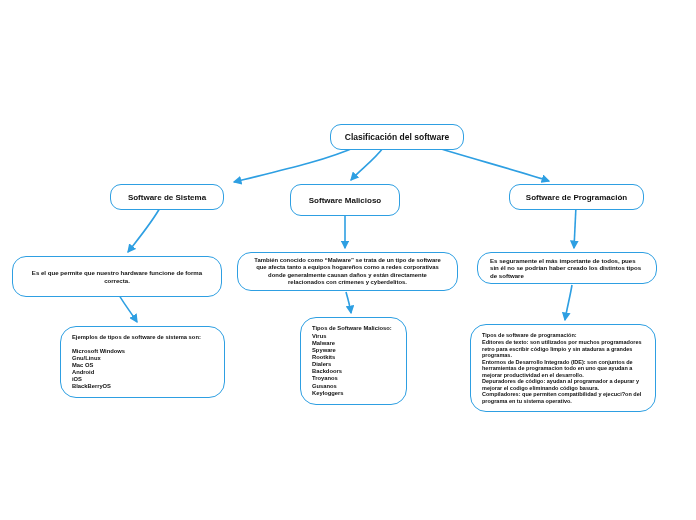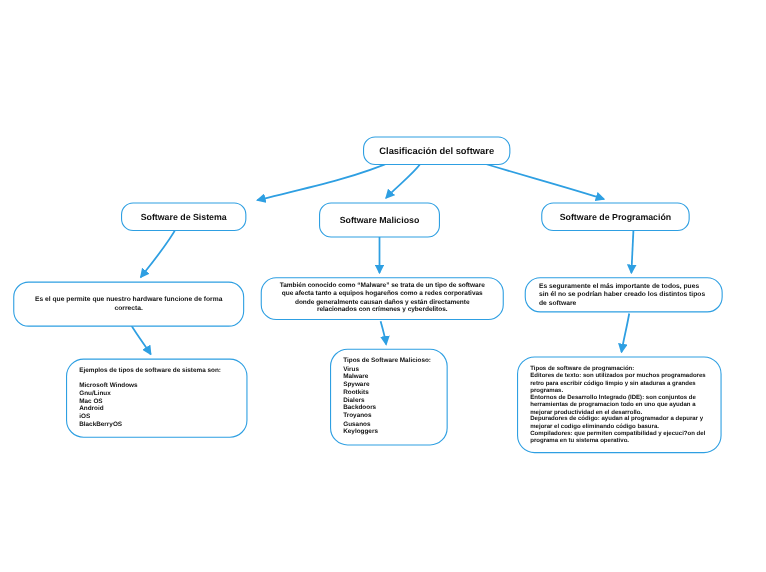--- a/index.html
+++ b/index.html
@@ -30,21 +30,21 @@
     display: flex;
     align-items: center;
     justify-content: center;
     text-align: center;
     padding: 12px 8px;
   }
   .title-node { border-radius: 11px; }
   .n-root        { left: 330px; top: 124px; width: 134px; height: 24px; font-size: 8.5px; }
   .n-b0-title    { left: 110px; top: 184px; width: 114px; height: 21px; font-size: 8px; align-items: center; }
   .n-b1-title    { left: 290px; top: 184px; width: 110px; height: 32px; font-size: 8px; }
-  .n-b2-title    { left: 492px; top: 184px; width: 135px; height: 21px; font-size: 8px; }
+  .n-b2-title    { left: 509px; top: 184px; width: 135px; height: 21px; font-size: 8px; }
   .desc-node { border-radius: 14px; font-size: 6.1px; line-height: 1.25; }
   .n-b0-desc     { left: 12px;  top: 256px; width: 210px; min-height: 31px; }
   .n-b1-desc     { left: 237px; top: 252px; width: 221px; min-height: 39px; font-size: 5.9px; padding: 3px 12px; }
   .n-b2-desc     { left: 477px; top: 252px; width: 180px; min-height: 32px; text-align: left; justify-content: flex-start; padding: 3px 12px; }
   .detail-node {
     border-radius: 16px;
     font-size: 5.8px;
     line-height: 1.22;
     text-align: left;
     align-items: flex-start;

